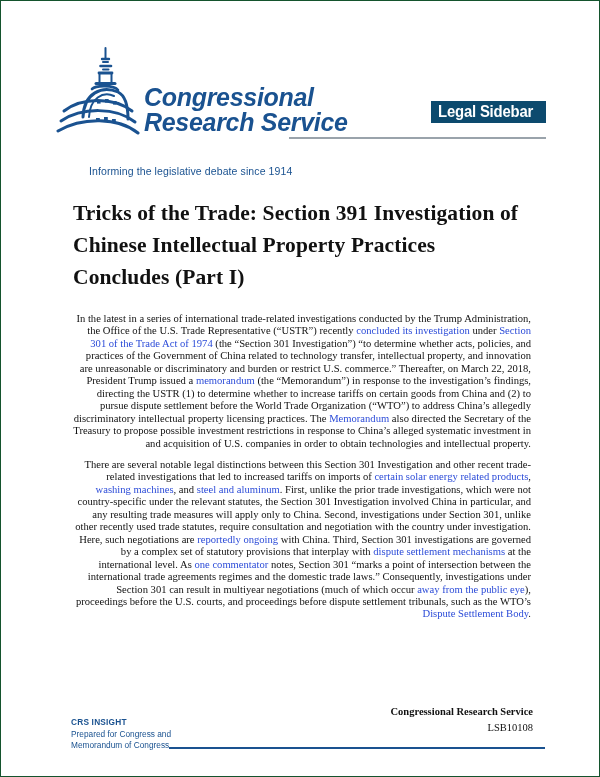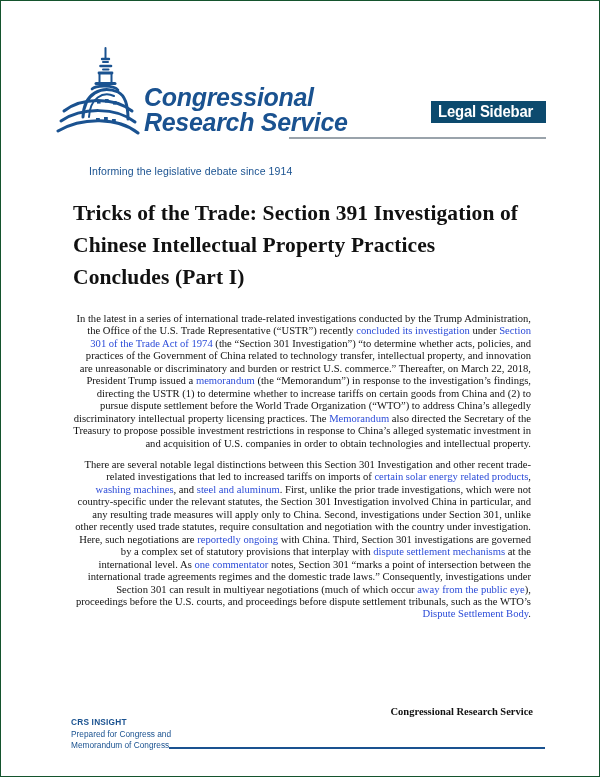--- a/index.html
+++ b/index.html
@@ -249,20 +249,21 @@
 
   <h1 class="doc-title">Tricks of the Trade: Section 391 Investigation of Chinese Intellectual Property Practices Concludes (Part I)</h1>
 
   <div class="body-copy" id="body-copy">
       <p><span>In the latest in a series of international trade-related investigations conducted by the Trump Administration, the Office of the U.S. Trade Representative (“USTR”) recently </span><span class="lnk" style="color: rgb(43, 75, 216);">concluded its investigation</span><span> under </span><span class="lnk" style="color: rgb(43, 75, 216);">Section 301 of the Trade Act of 1974</span><span> (the “Section 301 Investigation”) “to determine whether acts, policies, and practices of the Government of China related to technology transfer, intellectual property, and innovation are unreasonable or discriminatory and burden or restrict U.S. commerce.” Thereafter, on March 22, 2018, President Trump issued a </span><span class="lnk" style="color: rgb(43, 75, 216);">memorandum</span><span> (the “Memorandum”) in response to the investigation’s findings, directing the USTR (1) to determine whether to increase tariffs on certain goods from China and (2) to pursue dispute settlement before the World Trade Organization (“WTO”) to address China’s allegedly discriminatory intellectual property licensing practices. The </span><span class="lnk" style="color: rgb(43, 75, 216);">Memorandum</span><span> also directed the Secretary of the Treasury to propose possible investment restrictions in response to China’s alleged systematic investment in and acquisition of U.S. companies in order to obtain technologies and intellectual property.</span></p>
       <p><span>There are several notable legal distinctions between this Section 301 Investigation and other recent trade-related investigations that led to increased tariffs on imports of </span><span class="lnk" style="color: rgb(43, 75, 216);">certain solar energy related products</span><span>, </span><span class="lnk" style="color: rgb(43, 75, 216);">washing machines</span><span>, and </span><span class="lnk" style="color: rgb(43, 75, 216);">steel and aluminum</span><span>. First, unlike the prior trade investigations, which were not country-specific under the relevant statutes, the Section 301 Investigation involved China in particular, and any resulting trade measures will apply only to China. Second, investigations under Section 301, unlike other recently used trade statutes, require consultation and negotiation with the country under investigation. Here, such negotiations are </span><span class="lnk" style="color: rgb(43, 75, 216);">reportedly ongoing</span><span> with China. Third, Section 301 investigations are governed by a complex set of statutory provisions that interplay with </span><span class="lnk" style="color: rgb(43, 75, 216);">dispute settlement mechanisms</span><span> at the international level. As </span><span class="lnk" style="color: rgb(43, 75, 216);">one commentator</span><span> notes, Section 301 “marks a point of intersection between the international trade agreements regimes and the domestic trade laws.” Consequently, investigations under Section 301 can result in multiyear negotiations (much of which occur </span><span class="lnk" style="color: rgb(43, 75, 216);">away from the public eye</span><span>), proceedings before the U.S. courts, and proceedings before dispute settlement tribunals, such as the WTO’s </span><span class="lnk" style="color: rgb(43, 75, 216);">Dispute Settlement Body</span><span>.</span></p>
     </div>
 
   <div class="crs-footer">
     <div class="bold">Congressional Research Service</div>
+    <div>LSB10108</div>
   </div>
 
   <div class="insight">
     <div class="hd">CRS INSIGHT</div>
     <div>Prepared for Congress and</div>
     <div>Memorandum of Congress</div>
   </div>
   <div class="footer-rule"></div>
 
 </div>

